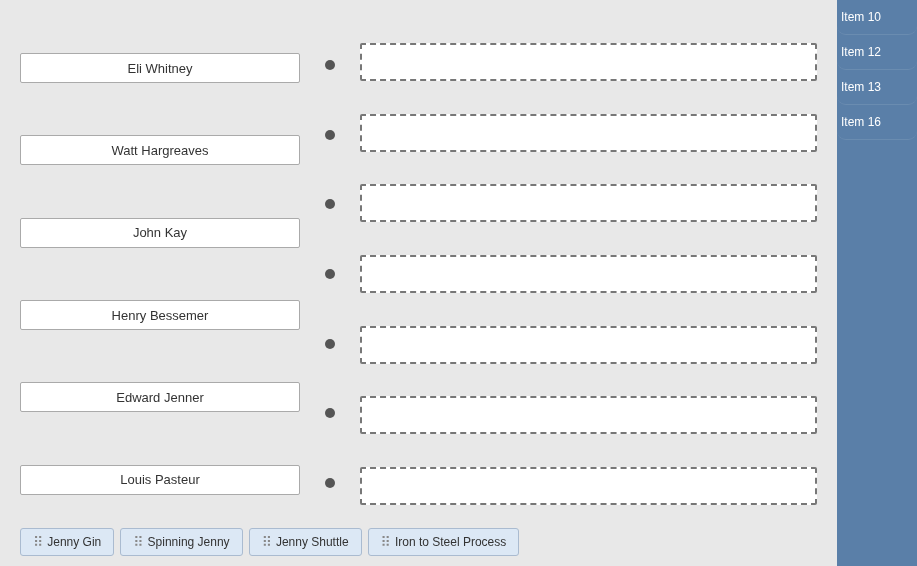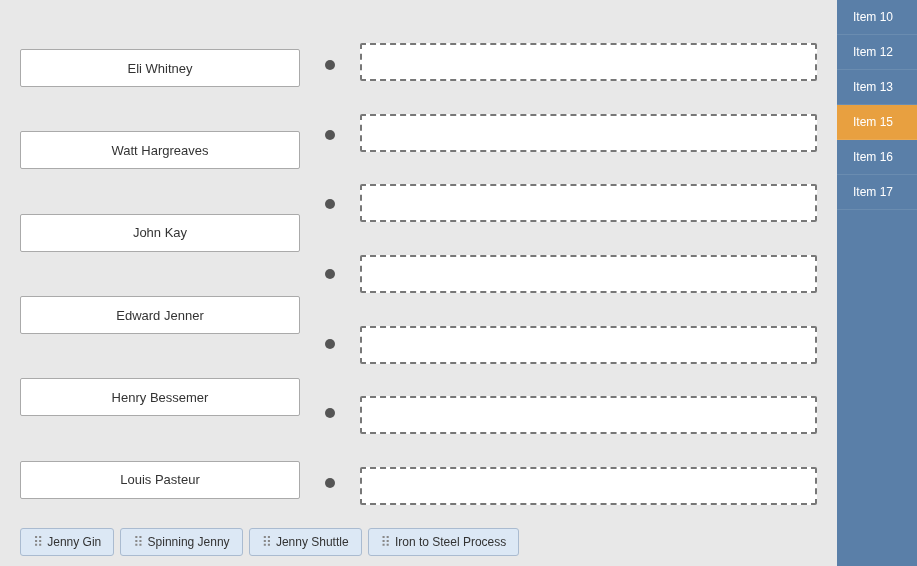--- a/index.html
+++ b/index.html
@@ -42,21 +42,21 @@
 
     .inventor-box {
       background: white;
       border: 1px solid #aaa;
       border-radius: 2px;
       padding: 6px 10px;
       text-align: center;
       font-size: 13px;
       color: #333;
       position: relative;
-      height: 38px;
+      height: 30px;
       display: flex;
       align-items: center;
       justify-content: center;
     }
 
     .connector-area {
       width: 60px;
       position: relative;
       display: flex;
       flex-direction: column;
@@ -119,26 +119,27 @@
 
     .sidebar {
       width: 80px;
       background: #5a7fa8;
       display: flex;
       flex-direction: column;
       padding: 0;
     }
 
     .sidebar-item {
-      padding: 10px 16px;
+      padding: 10px 4px;
       font-size: 12px;
       color: white;
       border-bottom: 1px solid rgba(255,255,255,0.1);
       cursor: pointer;
       text-align: left;
+      border-radius: 9px;
     }
 
     .sidebar-item.active {
       background: #e8a040;
       color: white;
     }
 
     .match-wrapper {
       display: flex;
       flex: 1;
@@ -153,22 +154,22 @@
     <span></span>
     <em></em>
   </div>
 
   <div class="match-wrapper">
     <div class="left-column">
 
     <div class="inventor-box">Eli Whitney</div>
         <div class="inventor-box">Watt Hargreaves</div>
         <div class="inventor-box">John Kay</div>
+        <div class="inventor-box">Henry Bessemer</div>
         <div class="inventor-box">Edward Jenner</div>
-        <div class="inventor-box">Henry Bessemer</div>
         <div class="inventor-box">Louis Pasteur</div>
       </div>
 
     <div class="connector-area">
 
     <div class="connector-dot"></div>
         <div class="connector-dot"></div>
         <div class="connector-dot"></div>
         <div class="connector-dot"></div>
         <div class="connector-dot"></div>
@@ -207,16 +208,14 @@
         <span>Iron to Steel Process</span>
       </div>
     </div>
 </div>
 
 <div class="sidebar">
 
 <div class="sidebar-item">Item 10</div>
     <div class="sidebar-item">Item 12</div>
     <div class="sidebar-item">Item 13</div>
-    <div class="sidebar-item active">Item 15</div>
     <div class="sidebar-item">Item 16</div>
-    <div class="sidebar-item">Item 17</div>
   </div>
 
 </body></html>

